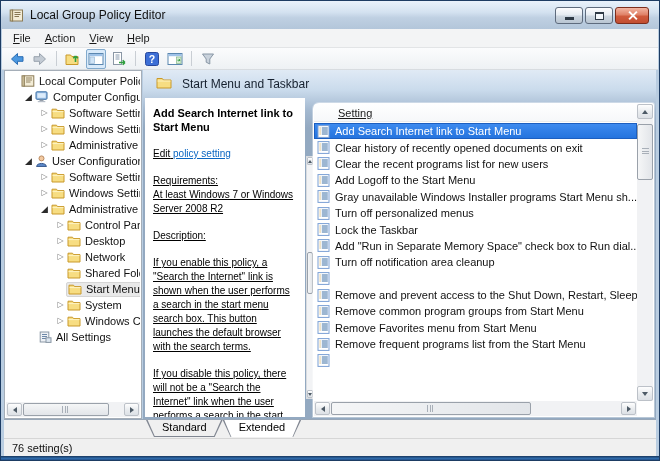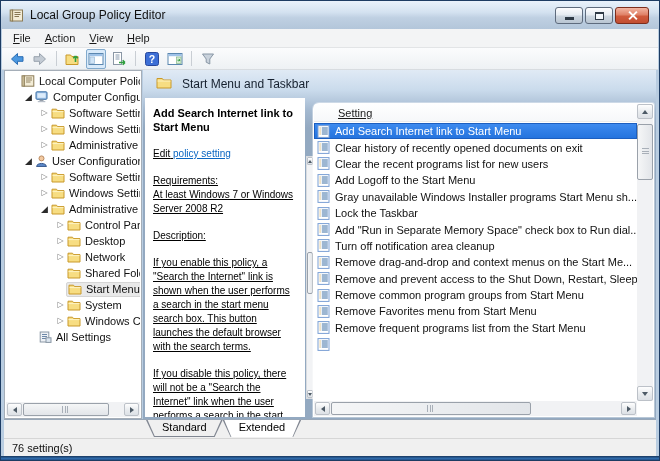--- a/index.html
+++ b/index.html
@@ -527,20 +527,30 @@
             <span>Gray unavailable Windows Installer programs Start Menu sh...</span>
           </div>
           <div class="list-row">
             <span style="display: inline-flex;">
               <svg width="13" height="13" viewBox="0 0 13 13">
                 <rect x="1" y="0.6" width="11" height="11.8" fill="#fff" stroke="#7a9fd4"></rect>
                 <path d="M4.8 3h6M4.8 5h6M4.8 7h6M4.8 9h6" stroke="#3a6ea5" stroke-width="1" fill="none"></path>
                 <path d="M2.6 3h1M2.6 5h1M2.6 7h1M2.6 9h1" stroke="#c89b3c" stroke-width="1" fill="none"></path>
               </svg>
             </span>
+            <span>Turn off personalized menus</span>
+          </div>
+          <div class="list-row">
+            <span style="display: inline-flex;">
+              <svg width="13" height="13" viewBox="0 0 13 13">
+                <rect x="1" y="0.6" width="11" height="11.8" fill="#fff" stroke="#7a9fd4"></rect>
+                <path d="M4.8 3h6M4.8 5h6M4.8 7h6M4.8 9h6" stroke="#3a6ea5" stroke-width="1" fill="none"></path>
+                <path d="M2.6 3h1M2.6 5h1M2.6 7h1M2.6 9h1" stroke="#c89b3c" stroke-width="1" fill="none"></path>
+              </svg>
+            </span>
             <span>Lock the Taskbar</span>
           </div>
           <div class="list-row">
             <span style="display: inline-flex;">
               <svg width="13" height="13" viewBox="0 0 13 13">
                 <rect x="1" y="0.6" width="11" height="11.8" fill="#fff" stroke="#7a9fd4"></rect>
                 <path d="M4.8 3h6M4.8 5h6M4.8 7h6M4.8 9h6" stroke="#3a6ea5" stroke-width="1" fill="none"></path>
                 <path d="M2.6 3h1M2.6 5h1M2.6 7h1M2.6 9h1" stroke="#c89b3c" stroke-width="1" fill="none"></path>
               </svg>
             </span>
@@ -557,21 +567,20 @@
             <span>Turn off notification area cleanup</span>
           </div>
           <div class="list-row">
             <span style="display: inline-flex;">
               <svg width="13" height="13" viewBox="0 0 13 13">
                 <rect x="1" y="0.6" width="11" height="11.8" fill="#fff" stroke="#7a9fd4"></rect>
                 <path d="M4.8 3h6M4.8 5h6M4.8 7h6M4.8 9h6" stroke="#3a6ea5" stroke-width="1" fill="none"></path>
                 <path d="M2.6 3h1M2.6 5h1M2.6 7h1M2.6 9h1" stroke="#c89b3c" stroke-width="1" fill="none"></path>
               </svg>
             </span>
-            <span>Remove drag-and-drop and context menus on the Start Me...</span>
           </div>
           <div class="list-row">
             <span style="display: inline-flex;">
               <svg width="13" height="13" viewBox="0 0 13 13">
                 <rect x="1" y="0.6" width="11" height="11.8" fill="#fff" stroke="#7a9fd4"></rect>
                 <path d="M4.8 3h6M4.8 5h6M4.8 7h6M4.8 9h6" stroke="#3a6ea5" stroke-width="1" fill="none"></path>
                 <path d="M2.6 3h1M2.6 5h1M2.6 7h1M2.6 9h1" stroke="#c89b3c" stroke-width="1" fill="none"></path>
               </svg>
             </span>
             <span>Remove and prevent access to the Shut Down, Restart, Sleep...</span>

